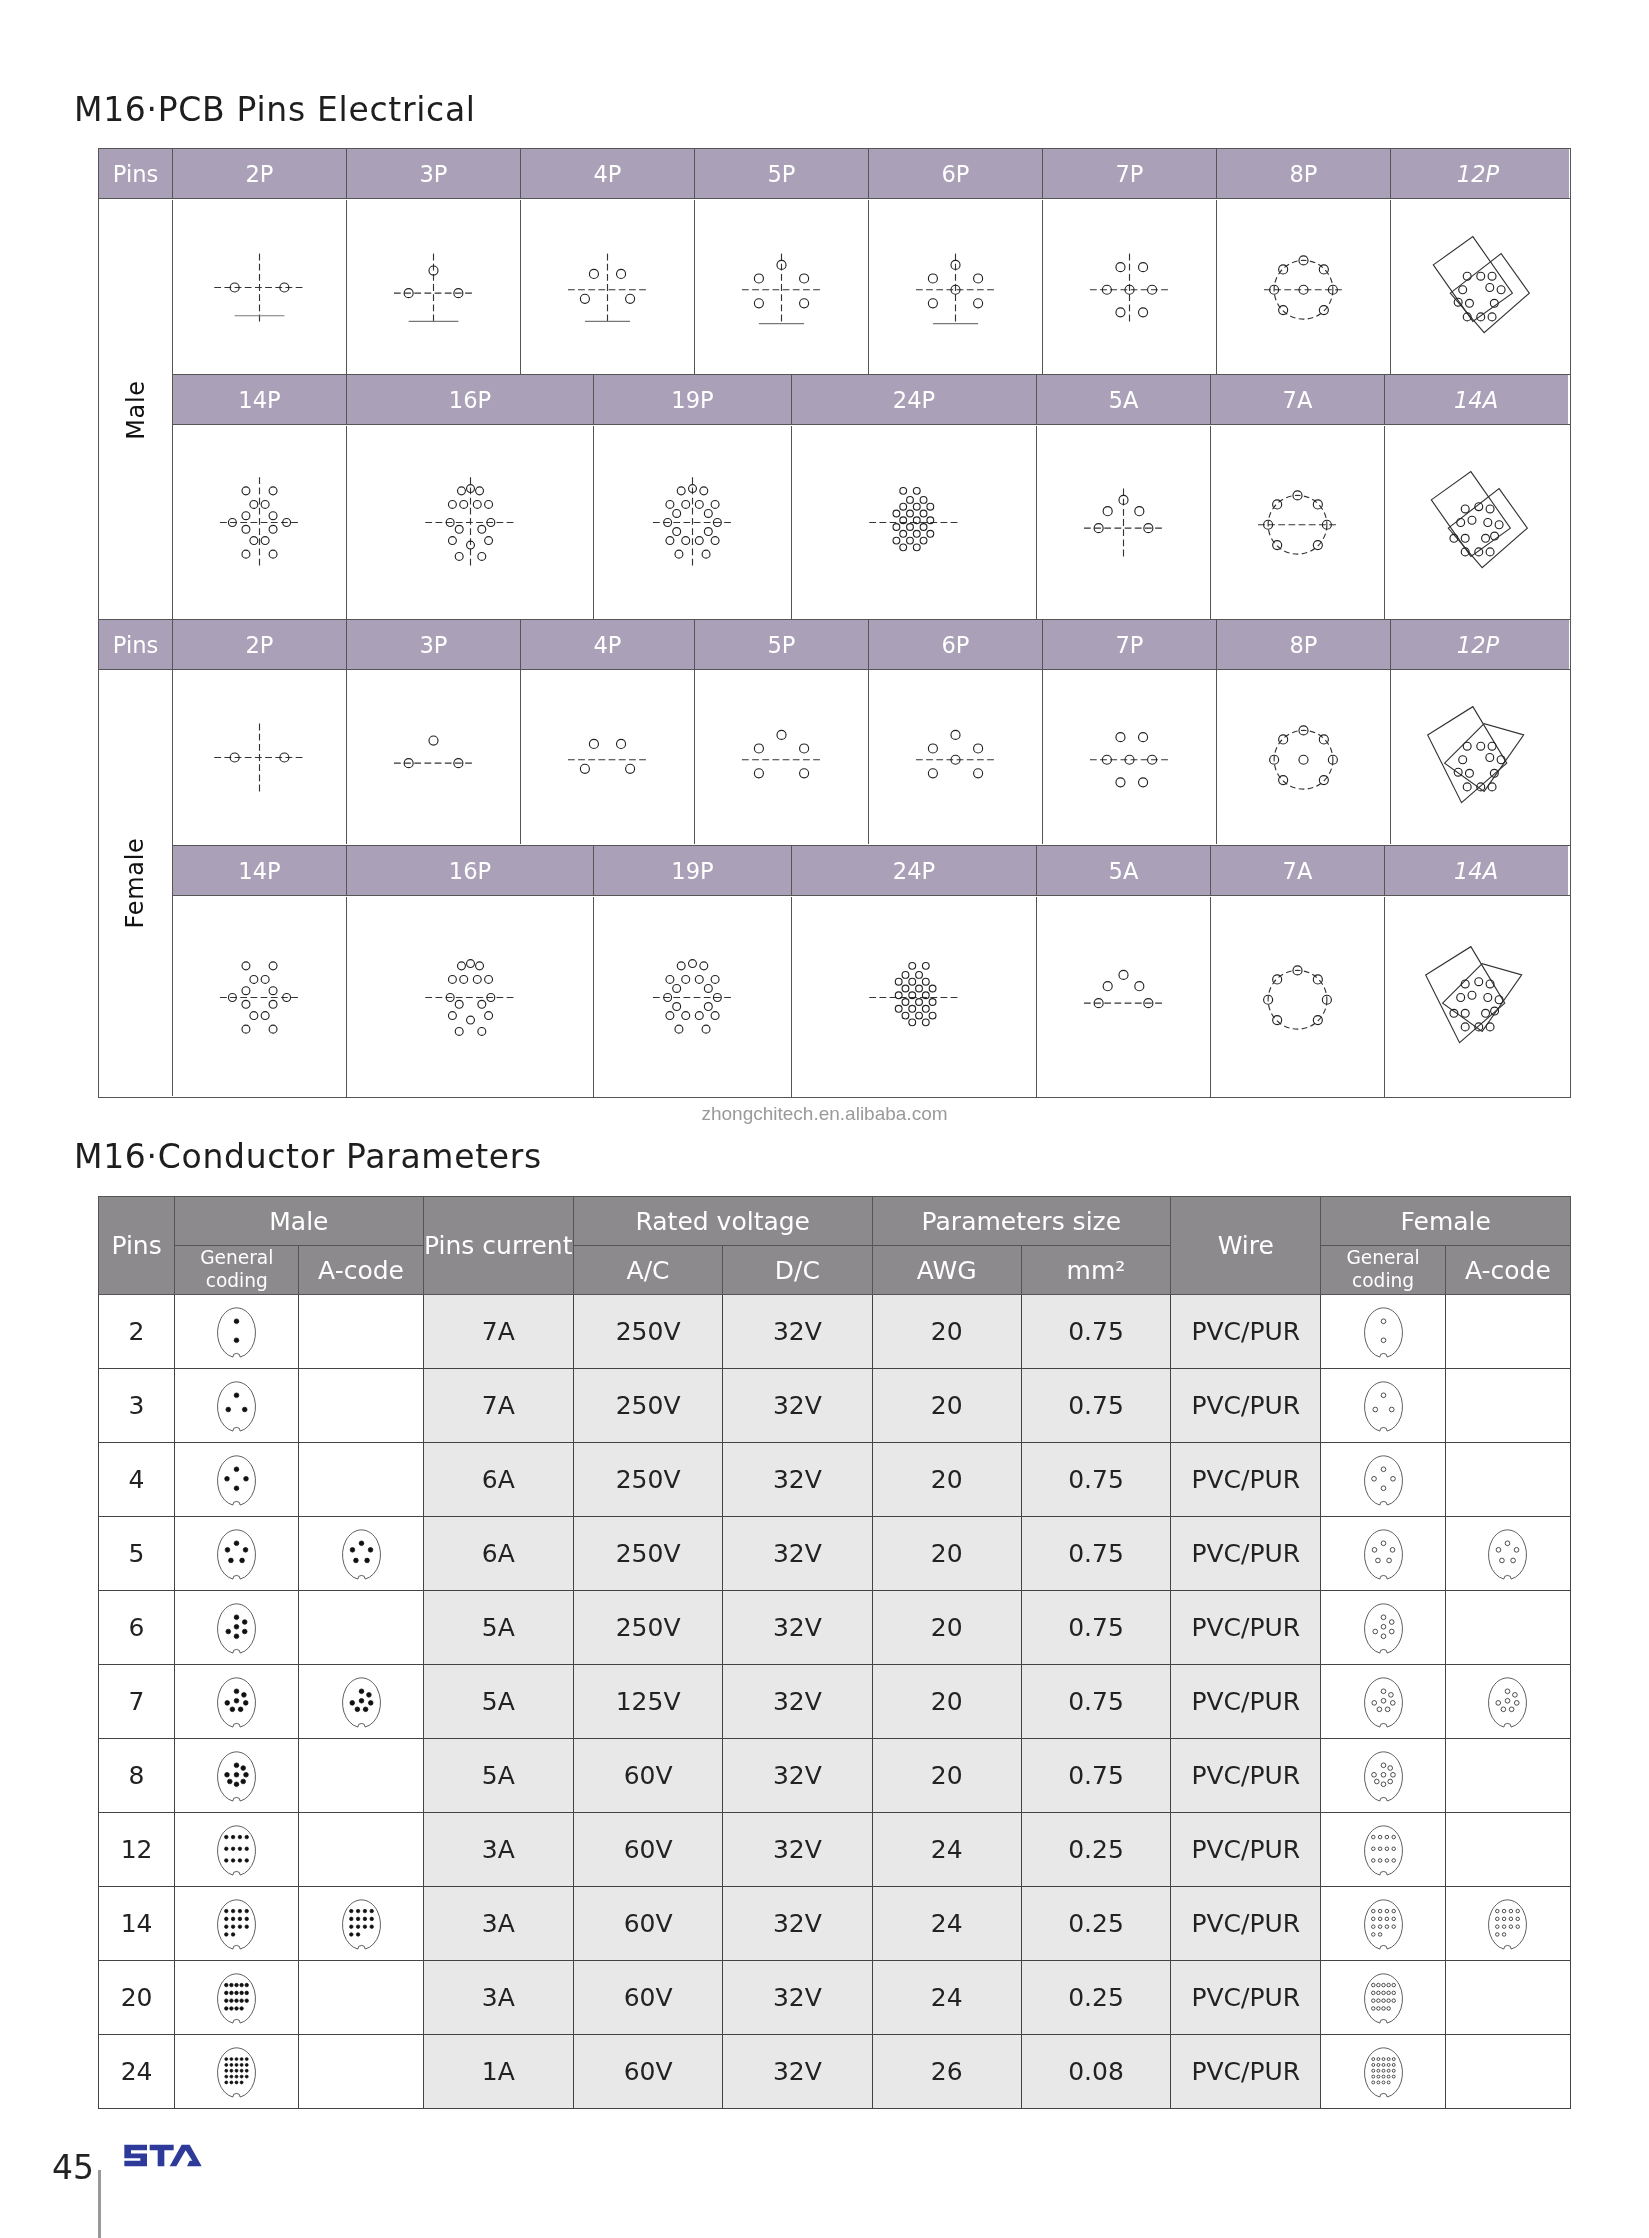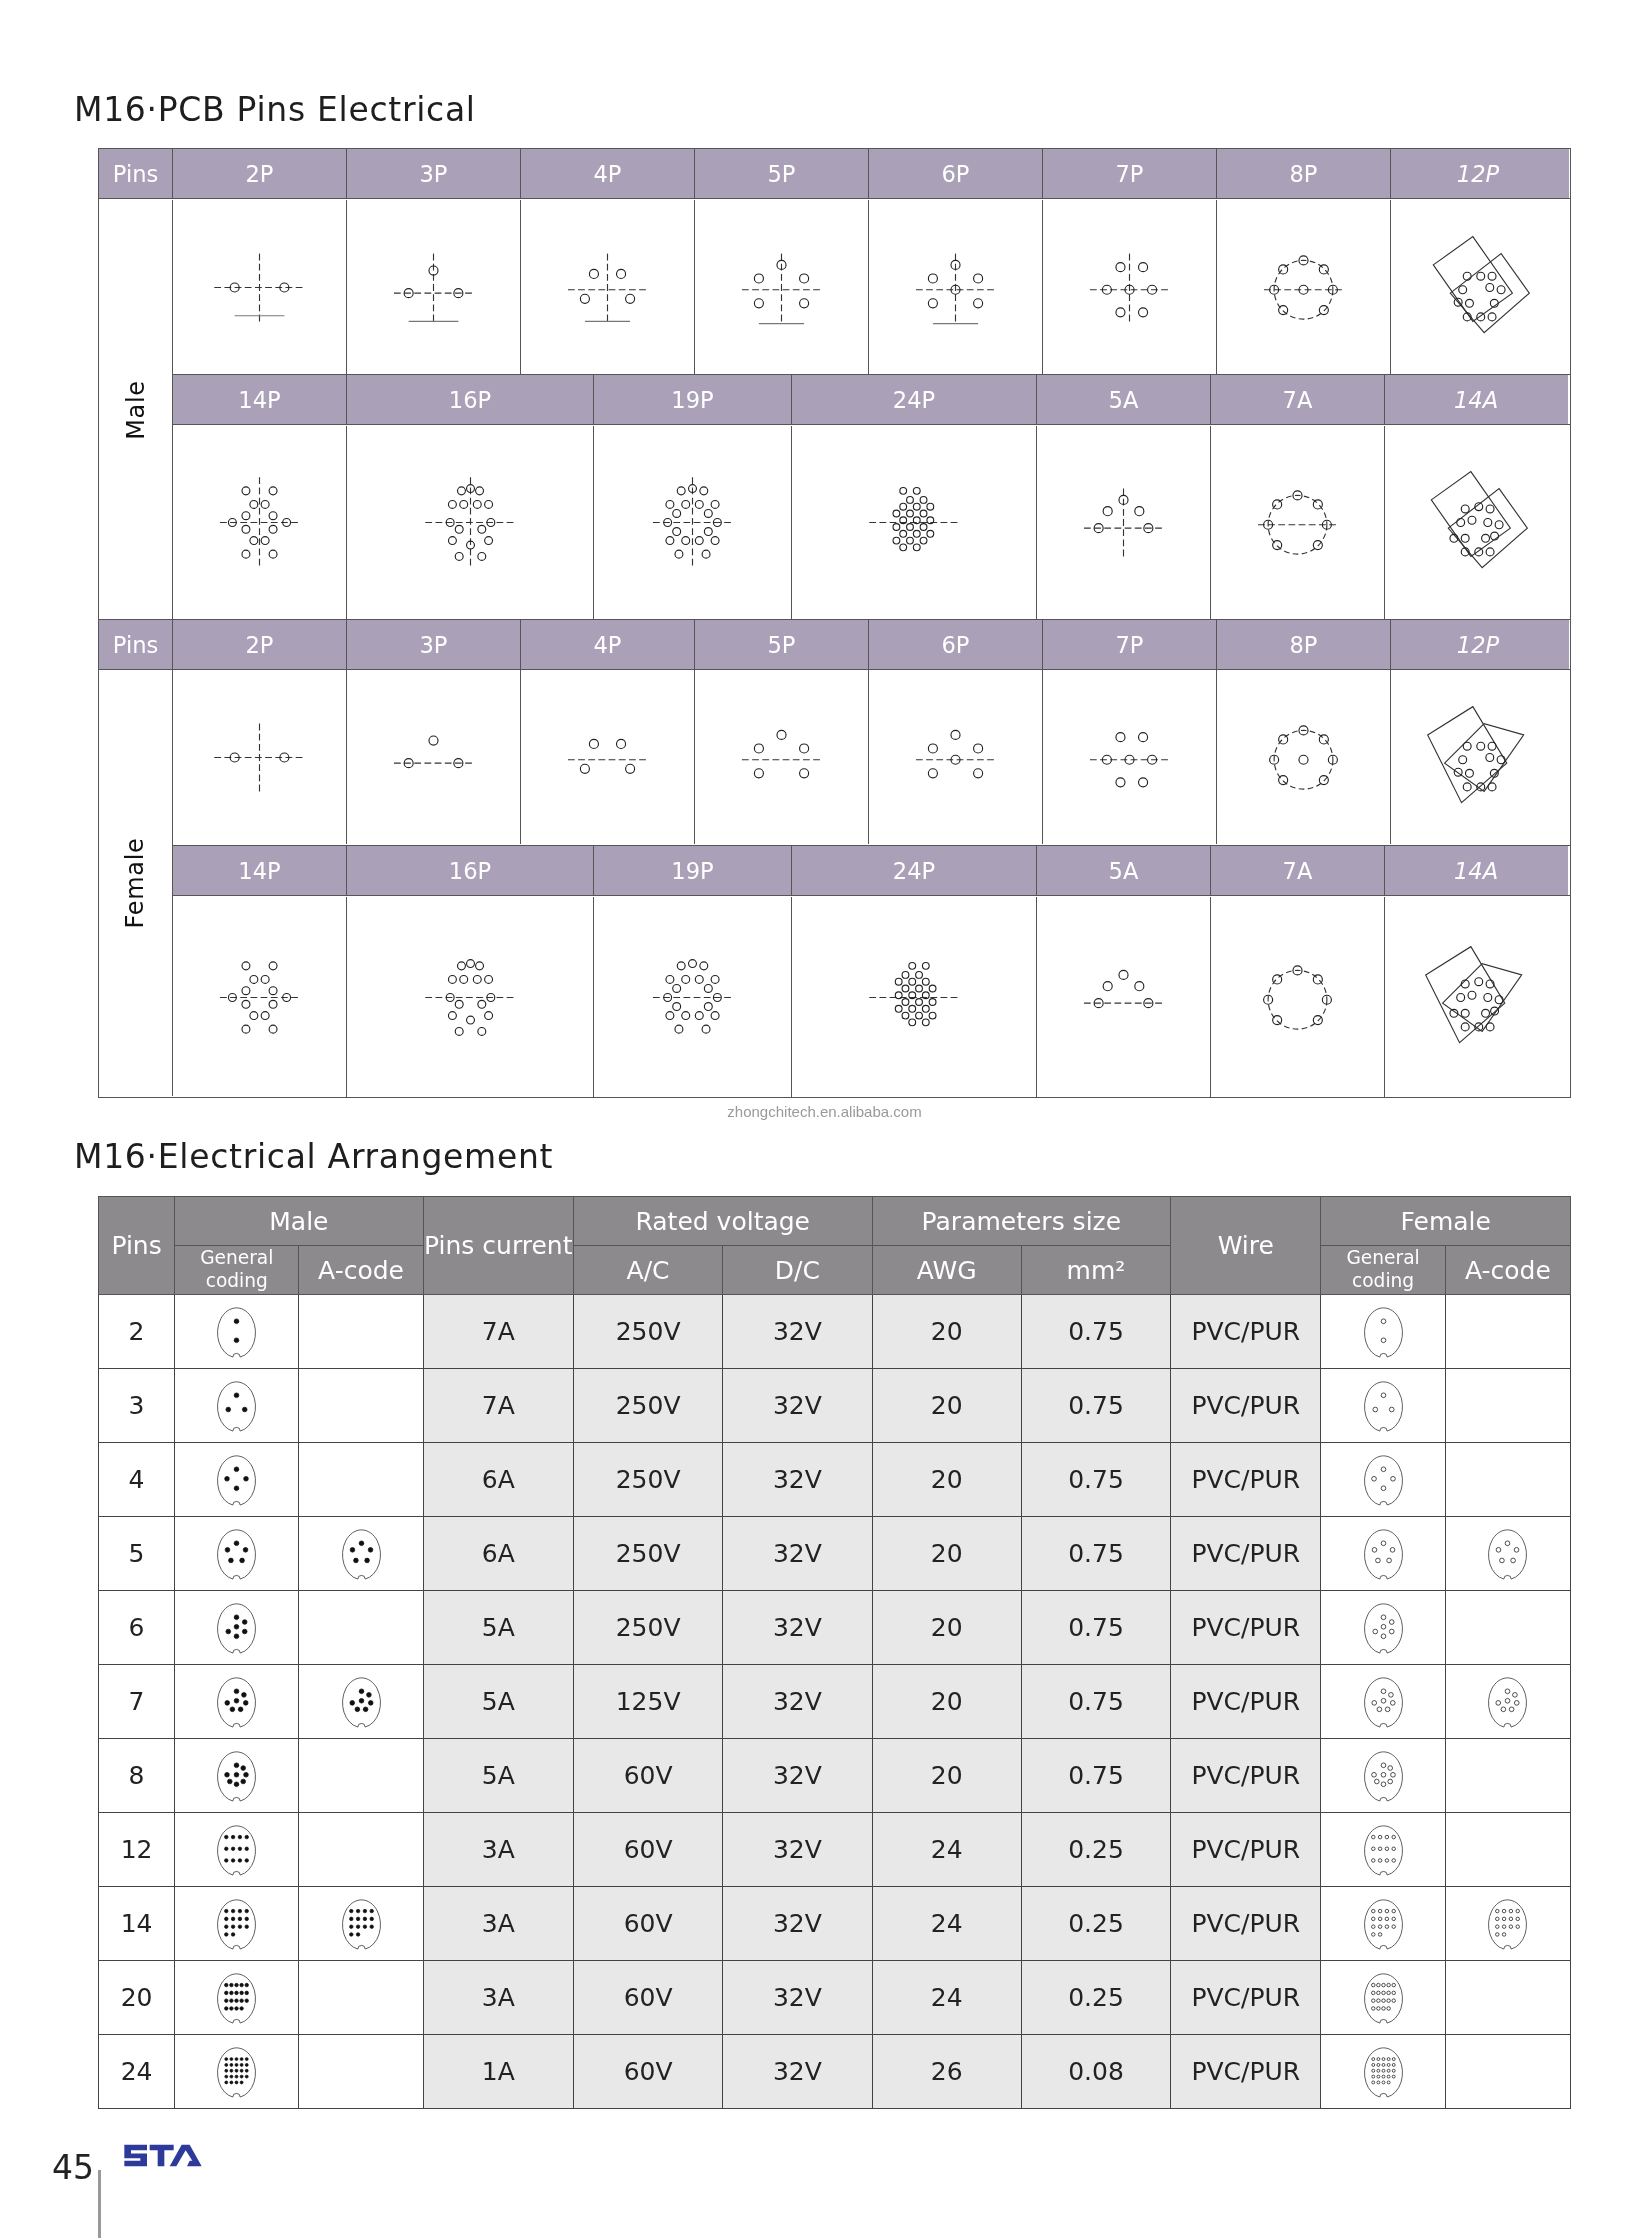--- a/index.html
+++ b/index.html
@@ -16,21 +16,21 @@
   .pg-head { background: #aaa0b8; height: 49px; }
   .pg-head > div { display: flex; align-items: center; justify-content: center; color: #fff; font-size: 22.6px; border-right: 1.3px solid #555; height: 100%; }
   .pg-head > div:last-child { border-right: none; font-style: italic; }
   .pg-body > div { border-right: 1.3px solid #555; background: #fff; display:flex; align-items:center; justify-content:center; }
   .pg-body > div:last-child { border-right: none; }
   .hline { position: absolute; left: 0; right: 0; height: 1.3px; background: #555; }
   .side-label { position: absolute; left: 0; width: 74px; display: flex; align-items: center; justify-content: center; border-right: 1.3px solid #555; background:#fff; }
   .side-label span { transform: rotate(-90deg); font-size: 24px; color: #111; white-space: nowrap; letter-spacing: 0.7px; }
   .diagram svg { width: 113px; height: 113px; }
 
-  .watermark { position: absolute; top: 1103px; left: 0; width: 1649px; text-align: center; font-family: "Liberation Sans", sans-serif; font-size: 15px; color: #9a9a9a; }
+  .watermark { position: absolute; top: 1103px; left: 0; width: 1649px; text-align: center; font-family: "Liberation Sans", sans-serif; font-size: 19px; color: #9a9a9a; }
 
   
   .etable { position: absolute; left: 98px; top: 1196px; width: 1473px; border-collapse: collapse; table-layout: fixed; }
   .etable th { background: #8c8a8c; color: #fff; font-weight: normal; border: 1.3px solid #555; font-size: 25px; }
   .etable th.small { font-size: 18.6px; line-height: 22.6px; }
   .etable td { border: 1.3px solid #444; text-align: center; font-size: 25px; color: #222; height: 74px; }
   .etable td.grey { background: #e8e8e8; }
   .etable td.white { background: #fff; }
   .conn svg { width: 73px; height: 67px; display:block; margin: 0 auto; }
 
@@ -610,21 +610,21 @@
         </svg>
       </div>
   </div>
   <div class="side-label" style="top:521px;height:426px">
       <span>Female</span>
     </div>
 </div>
 
 <div class="watermark">zhongchitech.en.alibaba.com</div>
 
-<div id="t2" class="section-title">M16·Electrical Arrangement</div>
+<div id="t2" class="section-title">M16·Conductor Parameters</div>
 
 <table class="etable">
   <colgroup>
     <col style="width:76px">
       <col style="width:124px">
       <col style="width:124px">
       <col style="width:150px">
       <col style="width:149px">
       <col style="width:149px">
       <col style="width:149px">

